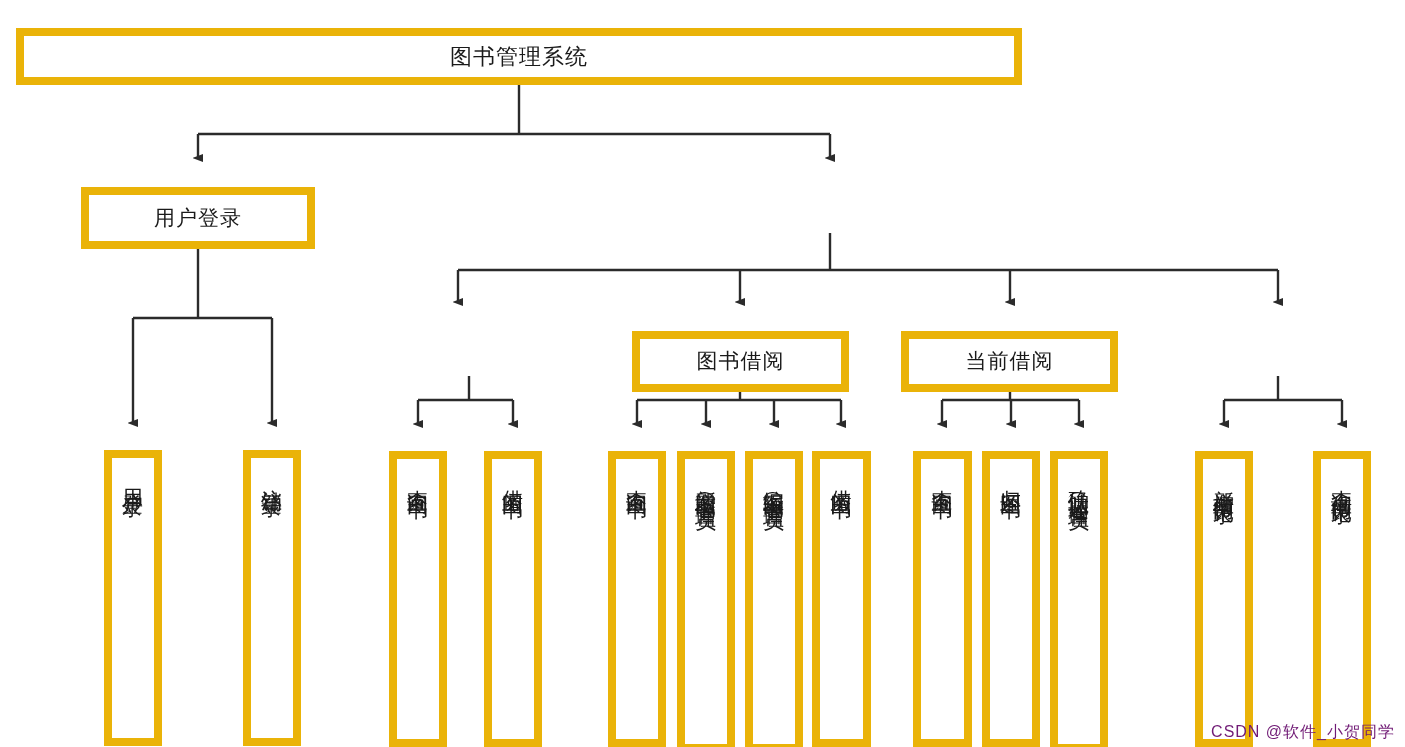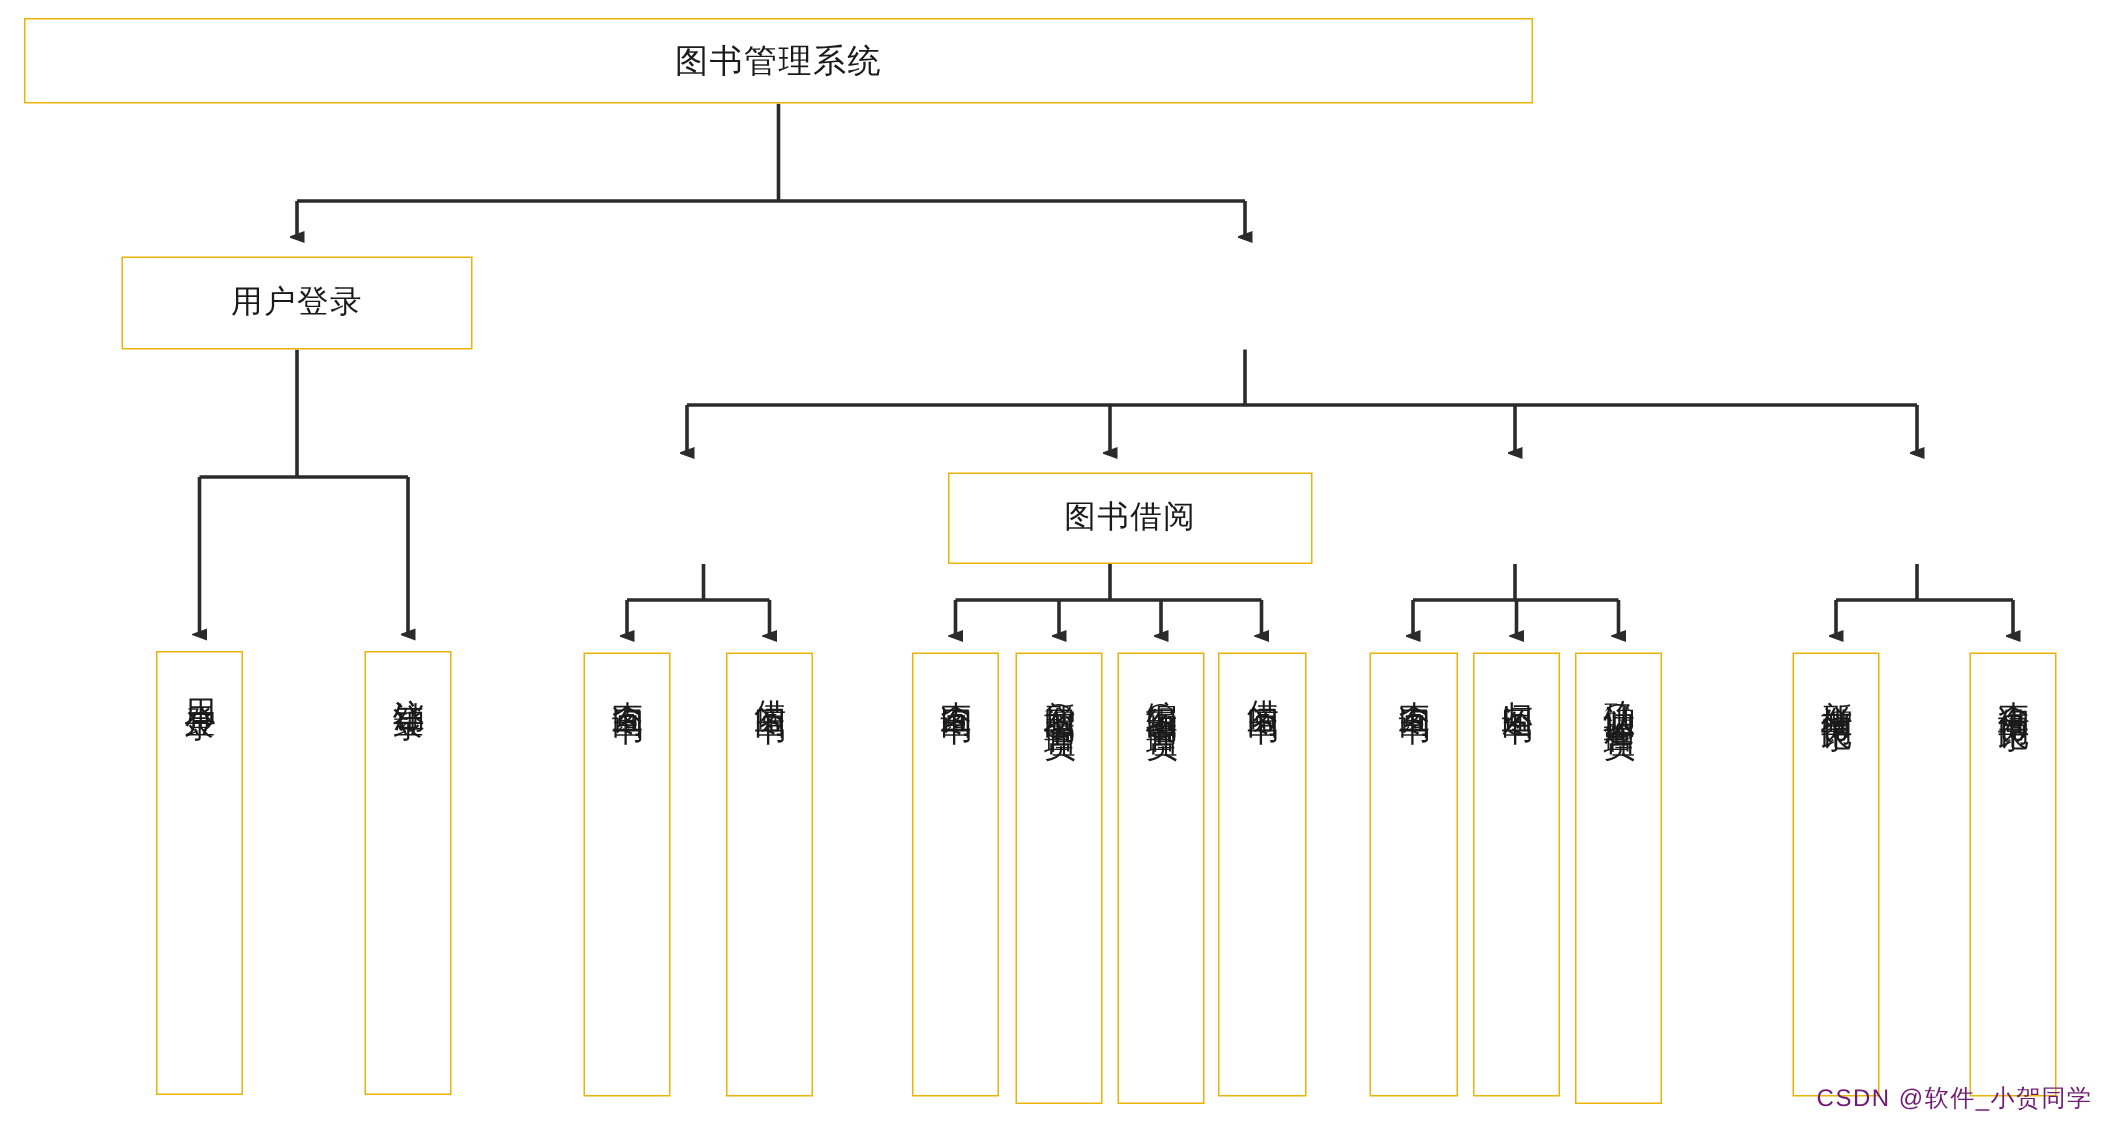--- a/index.html
+++ b/index.html
@@ -10,25 +10,26 @@
     overflow:hidden;
     position:relative;
   }
   #canvas{position:absolute;left:0;top:0;width:1405px;height:747px;}
   svg.edges{position:absolute;left:0;top:0;width:1405px;height:747px;pointer-events:none;}
 
   .node{
     position:absolute;
     box-sizing:border-box;
     background:#ffffff;
-    border:1px solid #eab308;
+    border:8px solid #eab308;
     display:flex;
     align-items:center;
     justify-content:center;
     color:#1a1a1a;
+    margin-top:16px;
   }
   .node .label{
     font-size:21px;
     line-height:1.25;
     letter-spacing:1px;
     white-space:nowrap;
   }
   .node.root .label{font-size:22px;}
   .node.vertical{
     align-items:flex-start;
@@ -108,22 +109,25 @@
   </svg>
 
   <div class="node root" style="left:16px;top:12px;width:1006px;height:57px;">
     <span class="label">图书管理系统</span>
   </div>
 
   <div class="node" style="left:81px;top:171px;width:234px;height:62px;">
     <span class="label">用户登录</span>
   </div>
 
-  <div class="node" style="left:632px;top:315px;width:243px;height:61px;">
+  <div class="node" style="left:632px;top:315px;width:217px;height:61px;">
     <span class="label">图书借阅</span>
+  </div>
+  <div class="node" style="left:901px;top:315px;width:217px;height:61px;">
+    <span class="label">当前借阅</span>
   </div>
 
   <div class="node vertical" style="left:104px;top:434px;width:58px;height:296px;">
     <span class="label">用户登录</span>
   </div>
   <div class="node vertical" style="left:243px;top:434px;width:58px;height:296px;">
     <span class="label">注销登录</span>
   </div>
 
   <div class="node vertical" style="left:389px;top:435px;width:58px;height:296px;">

